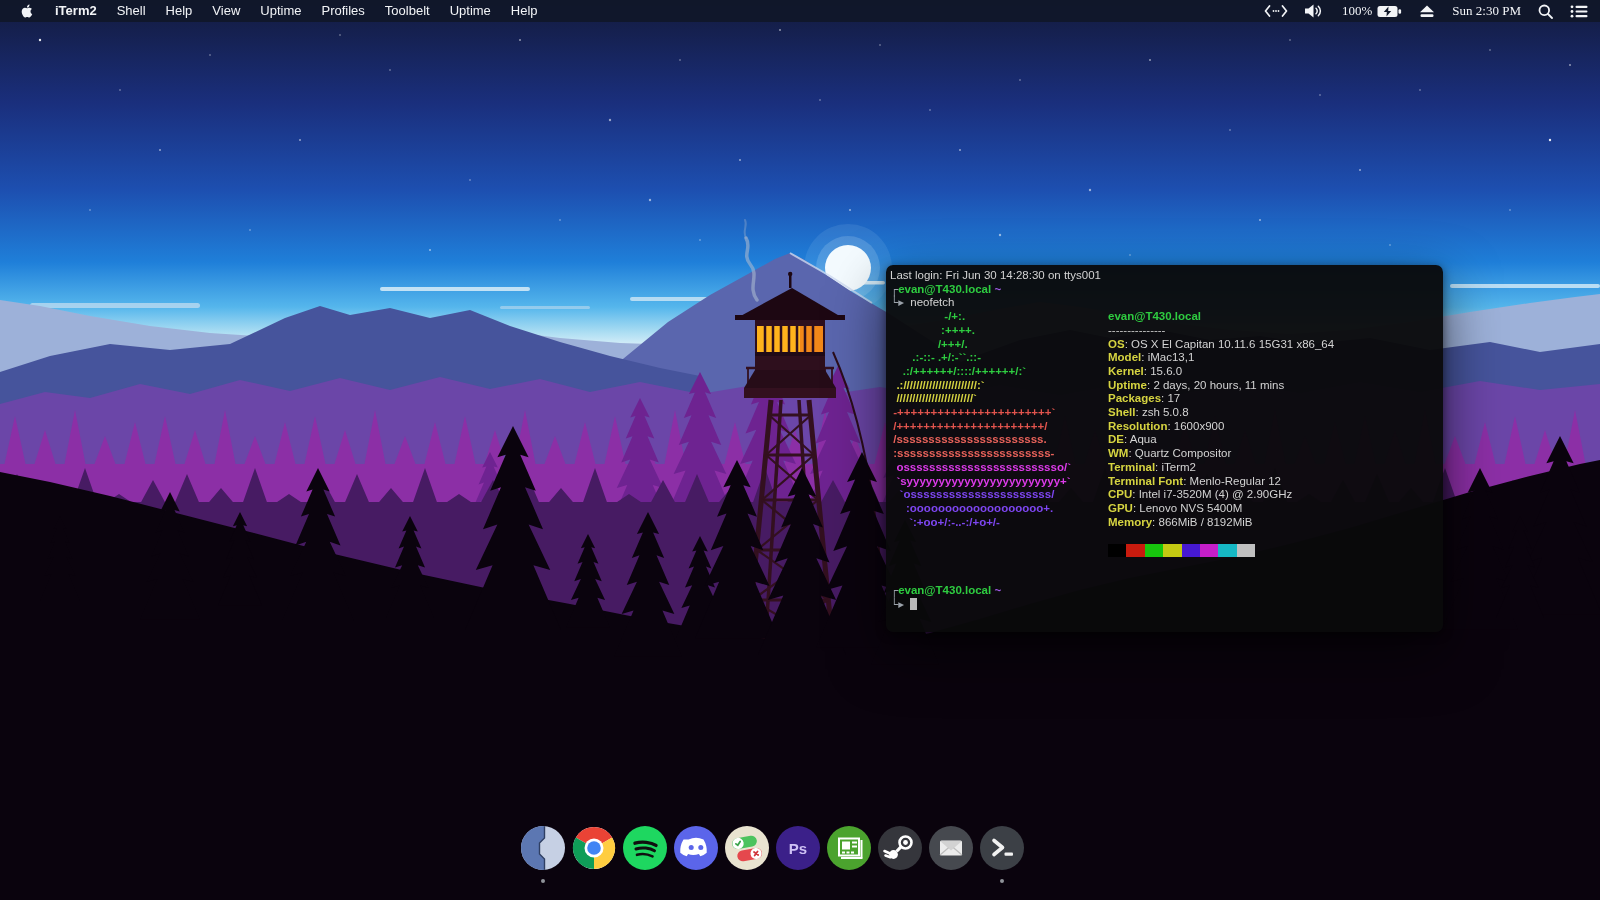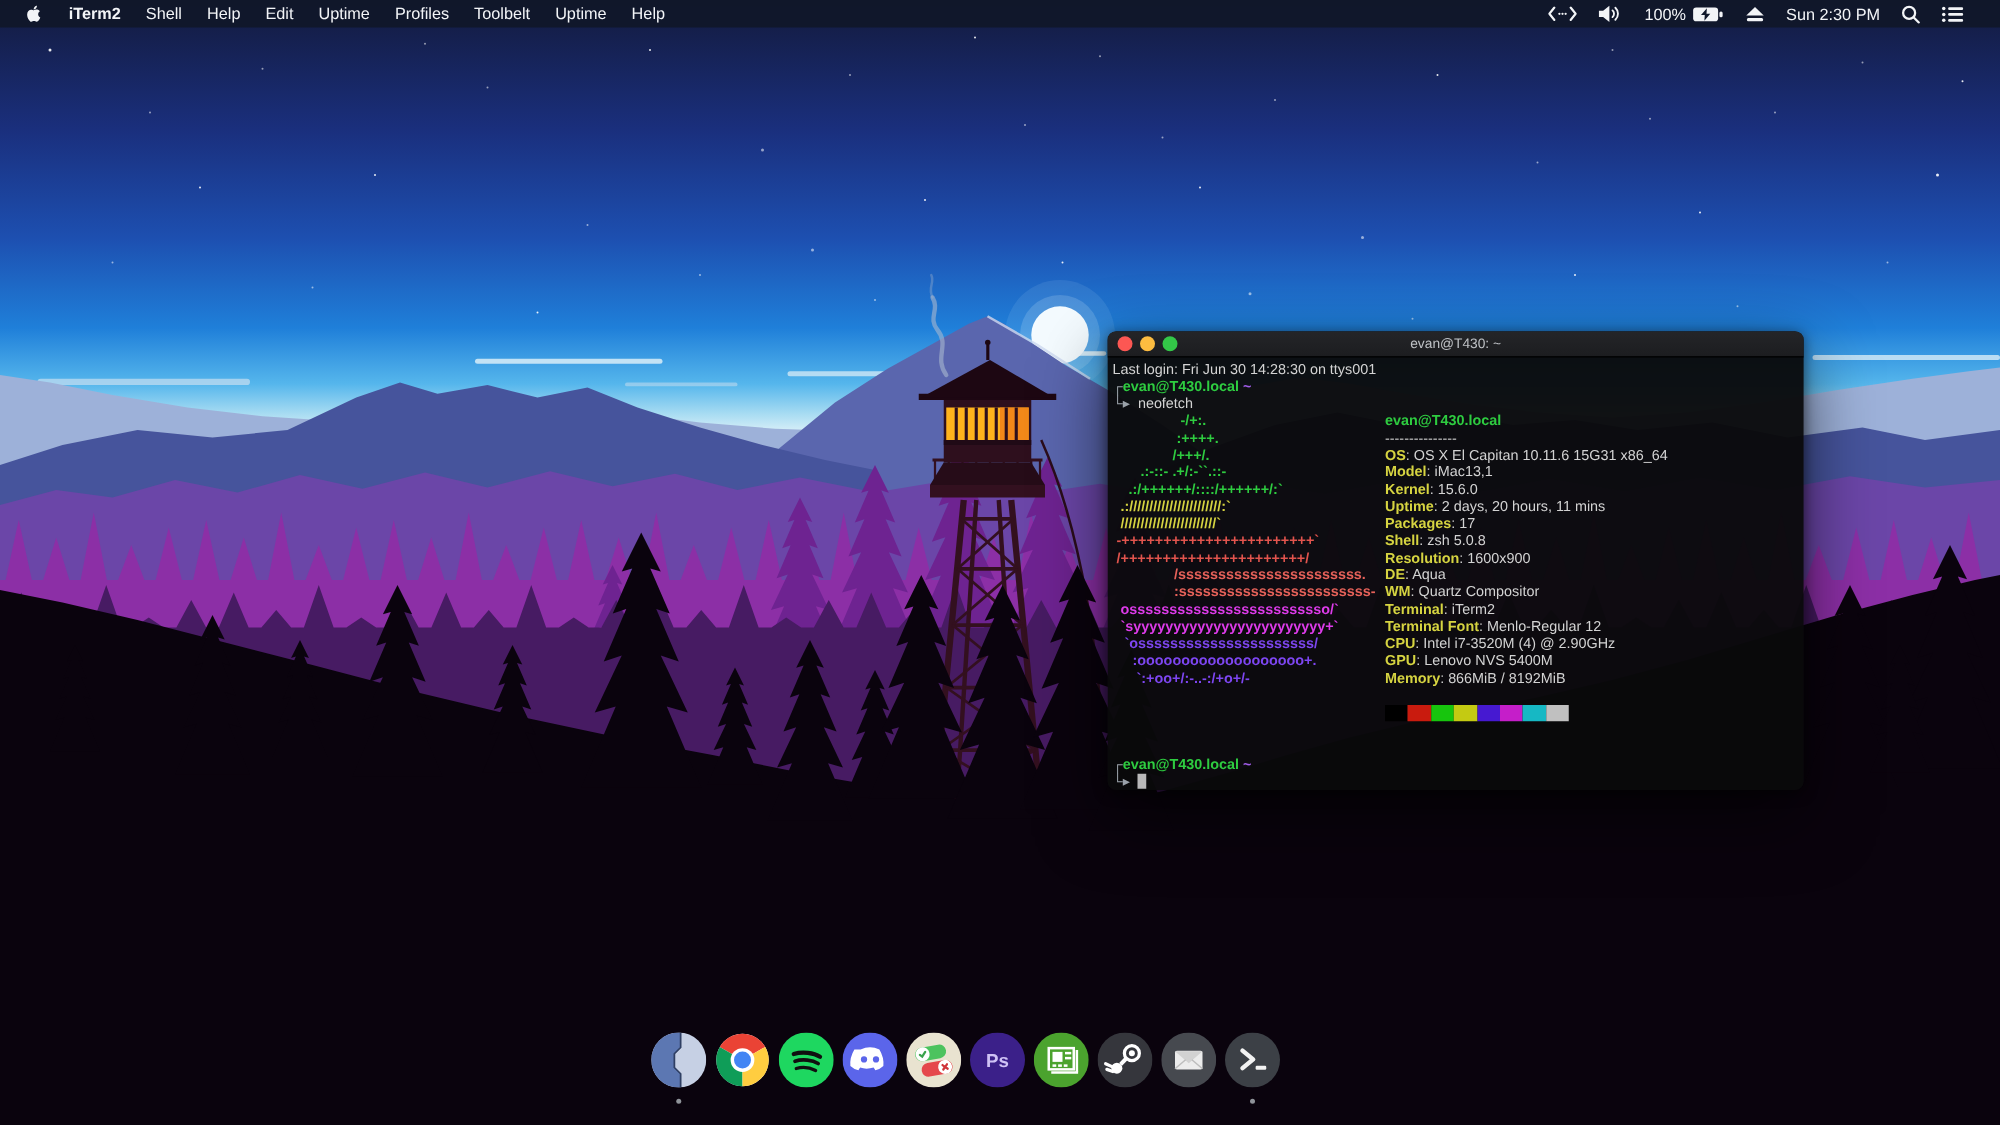--- a/index.html
+++ b/index.html
@@ -10,21 +10,21 @@
   #wall{position:absolute;top:0;left:0;z-index:0;}
 
   
   .menubar{position:absolute;top:0;left:0;width:1600px;height:22px;z-index:50;
            background:rgba(16,23,41,.94);display:flex;align-items:center;
            justify-content:space-between;color:#f2f4f7;font-size:13px;}
   .menus{display:flex;align-items:center;height:22px;}
   .apple{padding:0 11px 0 20px;display:flex;align-items:center;}
   .menu-item{padding:0 10px;line-height:22px;white-space:nowrap;}
   .menu-item.bold{font-weight:bold;}
-  .status{display:flex;align-items:center;gap:17px;padding-right:29px;}
+  .status{display:flex;align-items:center;gap:17px;padding-right:12px;font-family:Liberation Serif, serif;}
   .status .txt{white-space:nowrap;}
   .sico{display:flex;align-items:center;}
 
   
   .term{position:absolute;left:886px;top:265px;width:557px;height:367px;z-index:20;
         border-radius:7px;overflow:hidden;background:rgba(9,9,10,.96);
         box-shadow:0 20px 55px rgba(0,0,0,.6),0 2px 10px rgba(0,0,0,.5);}
   .term-titlebar{height:20px;background:linear-gradient(#242528,#1c1d20);position:relative;
         display:flex;align-items:center;justify-content:center;border-bottom:1px solid #000;}
   .tl{width:12px;height:12px;border-radius:50%;position:absolute;top:4px;}
@@ -36,21 +36,21 @@
         font-size:11.5px;line-height:13.7px;white-space:pre;color:#d3d3d3;}
   .tline{min-height:13.7px;}
   .nrow{display:flex;}
   .ascii{width:218px;margin:0;font:inherit;}
   .c-white{color:#d3d3d3;}
   .c-gray{color:#9aa1a9;}
   .c-green{color:#2ecc40;font-weight:bold;}
   .c-tilde{color:#a05ce8;font-weight:bold;}
   .c-yellow{color:#d6d441;font-weight:bold;}
   .c-red{color:#e1544d;font-weight:bold;}
-  .c-red2{color:#e8625a;font-weight:bold;margin-left:46px;}
+  .c-red2{color:#e8625a;font-weight:bold;}
   .c-magenta{color:#dd3bea;font-weight:bold;}
   .c-violet{color:#7e46f2;font-weight:bold;}
   .c-label{color:#d6d441;font-weight:bold;}
   .c-sep{color:#c8c8c8;}
   .c-title{color:#2ecc40;font-weight:bold;}
   .swatch{display:inline-block;width:18.4px;height:13px;vertical-align:middle;}
   .cursor{display:inline-block;width:7px;height:12px;background:#b9b9b9;vertical-align:-2px;}
 
   
   .dock{position:absolute;left:521px;top:826px;display:flex;gap:7px;z-index:30;}
@@ -247,21 +247,21 @@
   <div class="menus">
     <div class="apple">
       <svg width="14" height="16" viewBox="0 0 24 24" fill="#f2f4f7">
         <path d="M16.365 1.43c0 1.14-.493 2.27-1.177 3.08-.744.9-1.99 1.57-2.987 1.57-.12 0-.23-.02-.3-.03-.01-.06-.04-.22-.04-.39 0-1.15.572-2.27 1.206-2.98.804-.94 2.142-1.64 3.248-1.68.03.13.05.28.05.43zm4.565 15.71c-.03.07-.463 1.58-1.518 3.12-.945 1.34-1.94 2.71-3.43 2.71-1.517 0-1.9-.88-3.63-.88-1.698 0-2.302.91-3.67.91-1.377 0-2.332-1.26-3.428-2.8-1.287-1.82-2.323-4.63-2.323-7.28 0-4.28 2.797-6.55 5.552-6.55 1.448 0 2.675.95 3.6.95.88 0 2.25-1.01 3.92-1.01.63 0 2.9.06 4.4 2.19-.13.09-2.383 1.37-2.383 4.19 0 3.26 2.854 4.42 2.94 4.45z"></path>
       </svg>
     </div>
     <div id="menu-items" style="display: flex;">
         <div class="menu-item bold">iTerm2</div>
         <div class="menu-item">Shell</div>
         <div class="menu-item">Help</div>
-        <div class="menu-item">Edit</div>
+        <div class="menu-item">View</div>
         <div class="menu-item">Uptime</div>
         <div class="menu-item">Profiles</div>
         <div class="menu-item">Toolbelt</div>
         <div class="menu-item">Uptime</div>
         <div class="menu-item">Help</div>
       </div>
   </div>
   <div class="status">
     <span class="sico">
       <svg width="24" height="12" viewBox="0 0 24 12" fill="none" stroke="#f2f4f7" stroke-width="1.7" stroke-linecap="round" stroke-linejoin="round">
@@ -308,26 +308,20 @@
         <circle cx="2" cy="7.5" r="1.4"></circle>
           <rect x="5.5" y="6.4" width="12" height="2.2" rx="1"></rect>
         <circle cx="2" cy="12.2" r="1.4"></circle>
           <rect x="5.5" y="11.1" width="12" height="2.2" rx="1"></rect>
       </svg>
     </span>
   </div>
 </div>
 
 <div class="term">
-  <div class="term-titlebar">
-    <span class="tl red"></span>
-    <span class="tl yel"></span>
-    <span class="tl grn"></span>
-    <span class="term-title">evan@T430: ~</span>
-  </div>
   <div class="term-body" id="term-body"><div class="tline"><span class="c-white">Last login: Fri Jun 30 14:28:30 on ttys001</span></div><div class="tline"><span class="c-gray">┌</span><span class="c-green">evan@T430.local</span><span> </span><span class="c-tilde">~</span></div><div class="tline"><span class="c-gray">└▸</span><span class="c-white">  neofetch</span></div><div class="nrow"><pre class="ascii"><div class="tline"><span class="c-green">                 -/+:.</span></div><div class="tline"><span class="c-green">                :++++.</span></div><div class="tline"><span class="c-green">               /+++/.</span></div><div class="tline"><span class="c-green">       .:-::- .+/:-``.::-</span></div><div class="tline"><span class="c-green">    .:/++++++/::::/++++++/:`</span></div><div class="tline"><span class="c-yellow">  .:///////////////////////:`</span></div><div class="tline"><span class="c-yellow">  ////////////////////////`</span></div><div class="tline"><span class="c-red"> -+++++++++++++++++++++++`</span></div><div class="tline"><span class="c-red"> /++++++++++++++++++++++/</span></div><div class="tline"><span class="c-red2"> /sssssssssssssssssssssss.</span></div><div class="tline"><span class="c-red2"> :ssssssssssssssssssssssss-</span></div><div class="tline"><span class="c-magenta">  osssssssssssssssssssssssso/`</span></div><div class="tline"><span class="c-magenta">  `syyyyyyyyyyyyyyyyyyyyyyyy+`</span></div><div class="tline"><span class="c-violet">   `ossssssssssssssssssssss/</span></div><div class="tline"><span class="c-violet">     :ooooooooooooooooooo+.</span></div><div class="tline"><span class="c-violet">      `:+oo+/:-..-:/+o+/-</span></div></pre><div><div class="tline"><span class="c-title">evan@T430.local</span></div><div class="tline"><span class="c-sep">---------------</span></div><div class="tline"><span class="c-label">OS</span><span class="c-white">: </span><span class="c-white">OS X El Capitan 10.11.6 15G31 x86_64</span></div><div class="tline"><span class="c-label">Model</span><span class="c-white">: </span><span class="c-white">iMac13,1</span></div><div class="tline"><span class="c-label">Kernel</span><span class="c-white">: </span><span class="c-white">15.6.0</span></div><div class="tline"><span class="c-label">Uptime</span><span class="c-white">: </span><span class="c-white">2 days, 20 hours, 11 mins</span></div><div class="tline"><span class="c-label">Packages</span><span class="c-white">: </span><span class="c-white">17</span></div><div class="tline"><span class="c-label">Shell</span><span class="c-white">: </span><span class="c-white">zsh 5.0.8</span></div><div class="tline"><span class="c-label">Resolution</span><span class="c-white">: </span><span class="c-white">1600x900</span></div><div class="tline"><span class="c-label">DE</span><span class="c-white">: </span><span class="c-white">Aqua</span></div><div class="tline"><span class="c-label">WM</span><span class="c-white">: </span><span class="c-white">Quartz Compositor</span></div><div class="tline"><span class="c-label">Terminal</span><span class="c-white">: </span><span class="c-white">iTerm2</span></div><div class="tline"><span class="c-label">Terminal Font</span><span class="c-white">: </span><span class="c-white">Menlo-Regular 12</span></div><div class="tline"><span class="c-label">CPU</span><span class="c-white">: </span><span class="c-white">Intel i7-3520M (4) @ 2.90GHz</span></div><div class="tline"><span class="c-label">GPU</span><span class="c-white">: </span><span class="c-white">Lenovo NVS 5400M</span></div><div class="tline"><span class="c-label">Memory</span><span class="c-white">: </span><span class="c-white">866MiB / 8192MiB</span></div><div class="tline"></div><div class="tline"><span class="swatch" style="background: rgb(0, 0, 0);"></span><span class="swatch" style="background: rgb(201, 27, 14);"></span><span class="swatch" style="background: rgb(23, 197, 13);"></span><span class="swatch" style="background: rgb(196, 202, 18);"></span><span class="swatch" style="background: rgb(70, 25, 209);"></span><span class="swatch" style="background: rgb(197, 30, 201);"></span><span class="swatch" style="background: rgb(22, 184, 196);"></span><span class="swatch" style="background: rgb(192, 192, 192);"></span></div></div></div><div class="tline"><span> </span></div><div class="tline"><span> </span></div><div class="tline"><span class="c-gray">┌</span><span class="c-green">evan@T430.local</span><span> </span><span class="c-tilde">~</span></div><div class="tline"><span class="c-gray">└▸</span><span>  </span><span class="cursor"></span></div></div>
 </div>
 
 <div class="dock">
   <div class="dock-item">
     <svg width="44" height="44" viewBox="0 0 44 44">
       <defs>
           <clipPath id="cf">
             <circle cx="22" cy="22" r="22"></circle>
           </clipPath>

